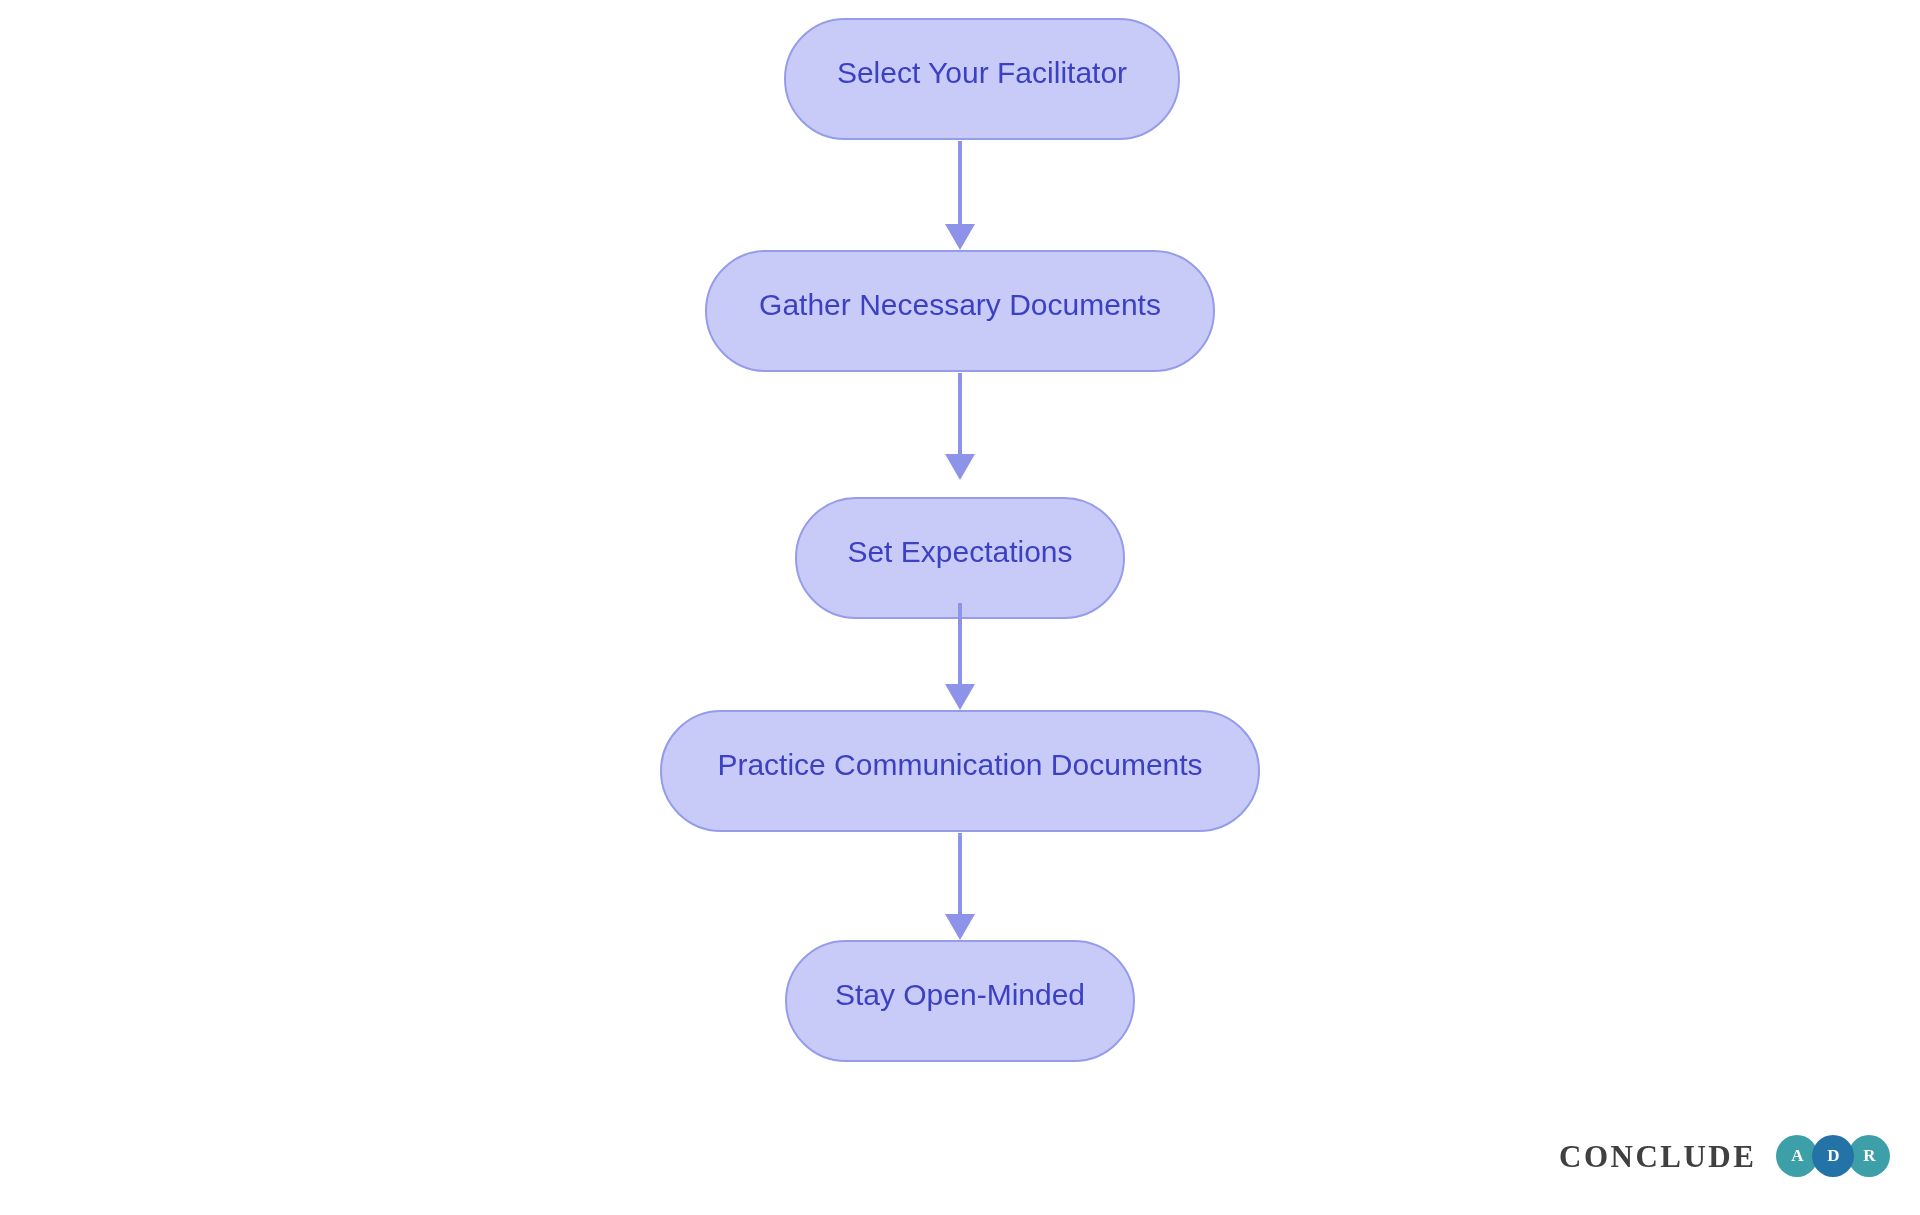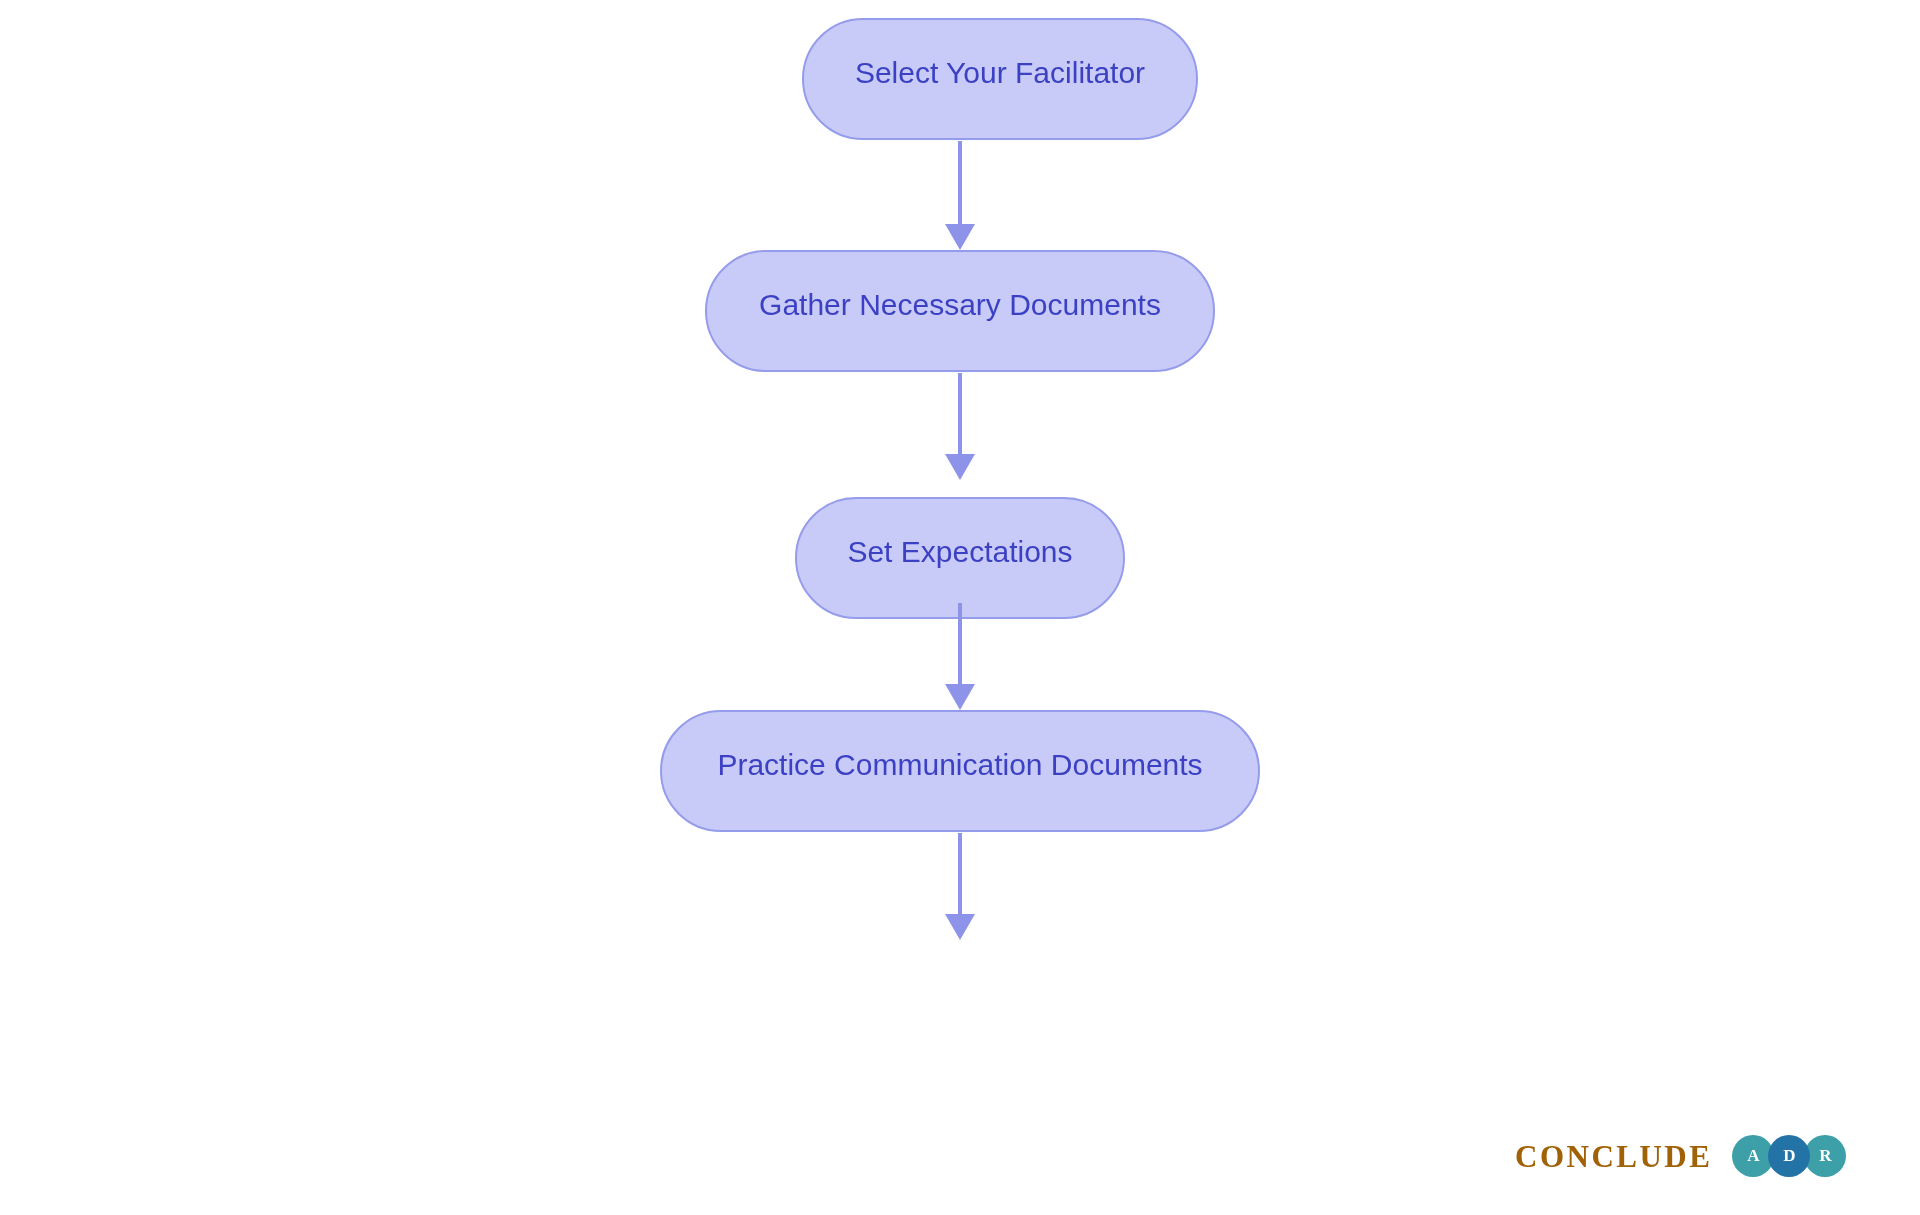--- a/index.html
+++ b/index.html
@@ -94,21 +94,21 @@
   }
   .logo-badge.on-top {
     z-index: 2;
   }
 </style>
 </head>
 <body>
 
 <div class="canvas">
 
-  <div class="flow-node" style="left:802px; top:18px; width:396px;">
+  <div class="flow-node" style="left:784px; top:18px; width:396px;">
     <span class="node-label">Select Your Facilitator</span>
   </div>
 
   <div class="flow-arrow" style="left:944px; top:141px; height:109px;">
     <div class="arrow-line"></div>
     <div class="arrow-head"></div>
   </div>
 
   <div class="flow-node" style="left:705px; top:250px; width:510px;justify-content:center;">
     <span class="node-label">Gather Necessary Documents</span>
@@ -130,23 +130,26 @@
 
   <div class="flow-node" style="left:660px; top:710px; width:600px;">
     <span class="node-label">Practice Communication Documents</span>
   </div>
 
   <div class="flow-arrow" style="left:944px; top:833px; height:107px;">
     <div class="arrow-line"></div>
     <div class="arrow-head"></div>
   </div>
 
+  <div class="flow-node" style="left:785px; top:940px; width:350px;">
+    <span class="node-label">Stay Open-Minded</span>
+  </div>
 
   <div class="logo">
-    <span class="logo-text" style="color: #a16207;">CONCLUDE</span>
+    <span class="logo-text" style="color: #404040; margin-left: 44px;">CONCLUDE</span>
     <div class="logo-badges">
       <span class="logo-badge" style="background-color: rgb(61, 159, 168);">A</span>
       <span class="logo-badge on-top" style="background-color: rgb(36, 115, 166);">D</span>
       <span class="logo-badge" style="background-color: rgb(61, 159, 168);">R</span>
     </div>
   </div>
 
 </div>
 
 </body></html>

